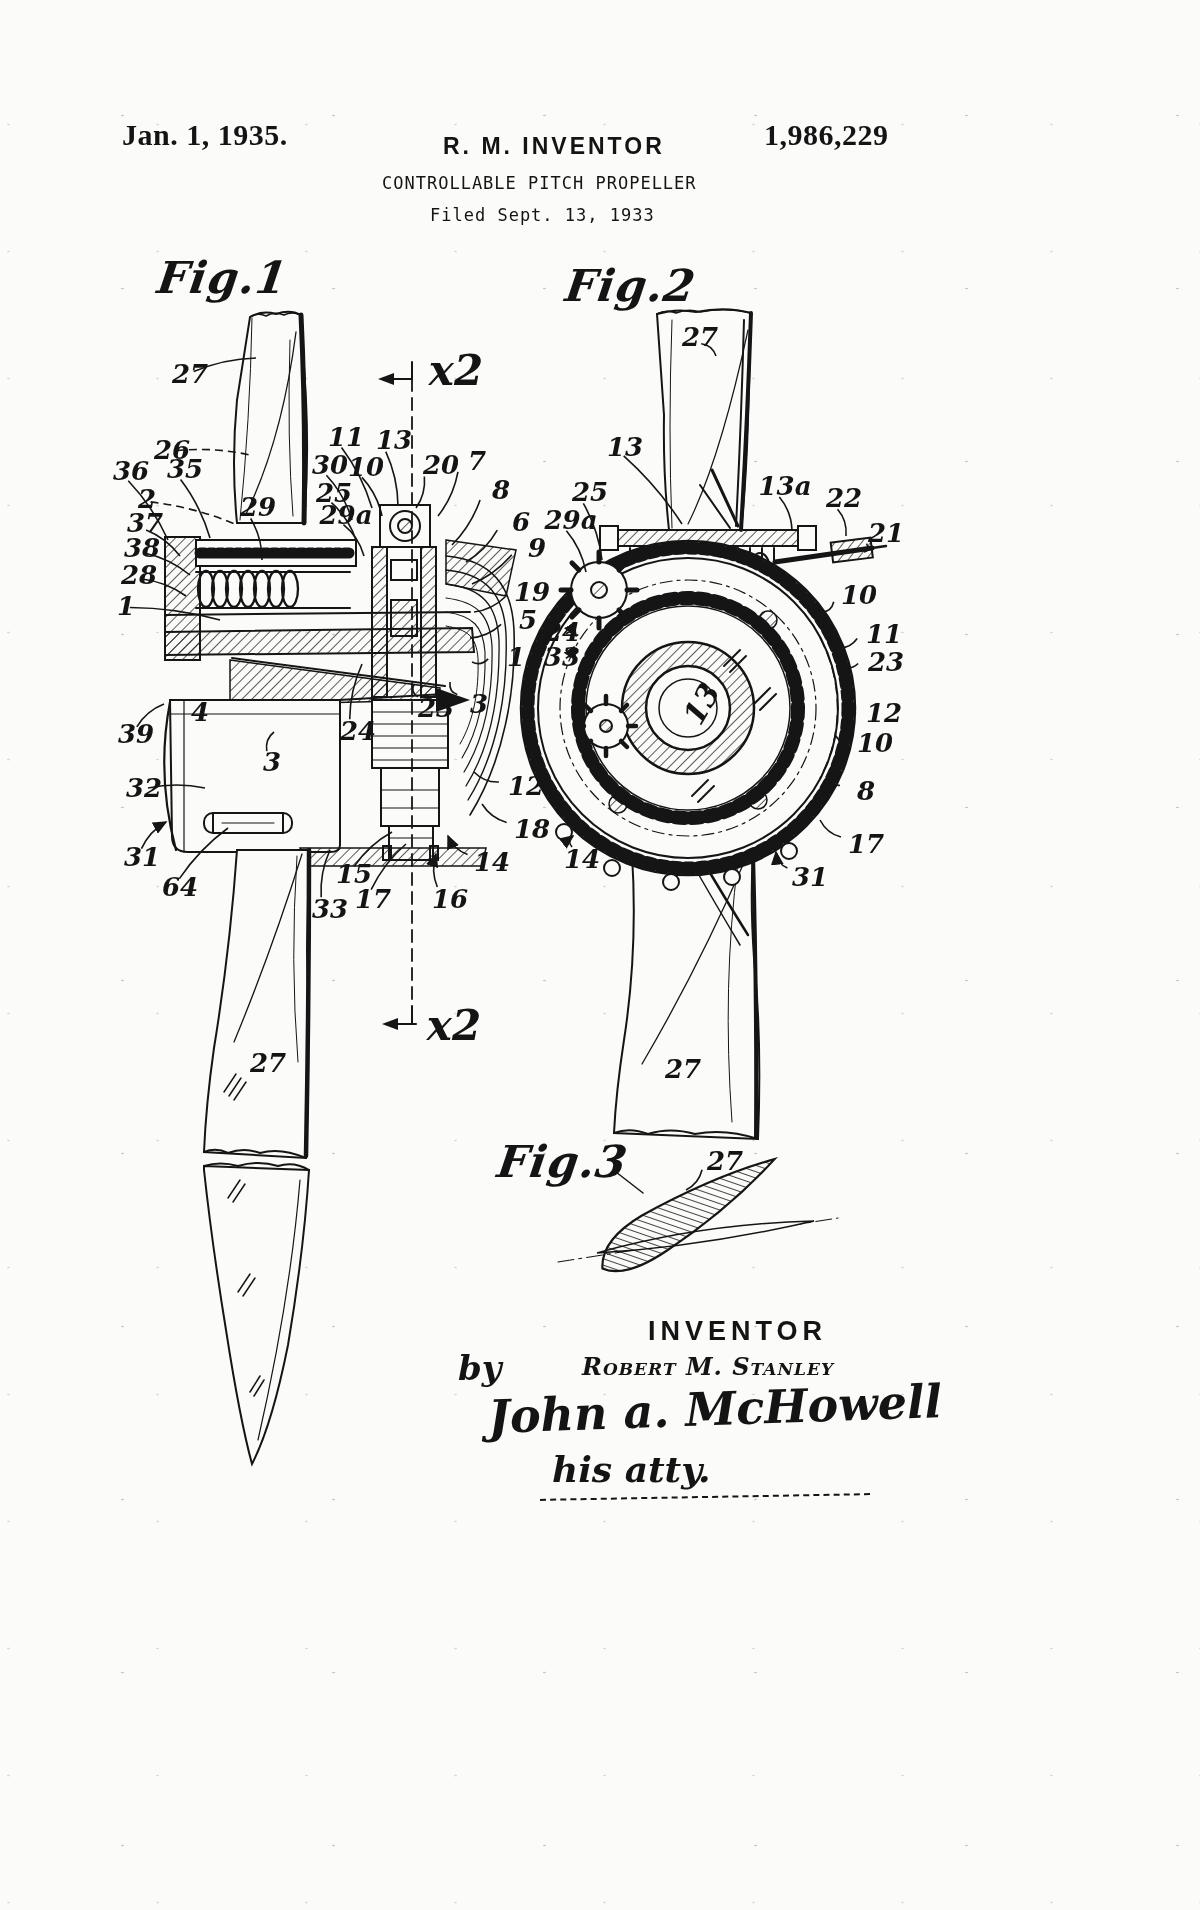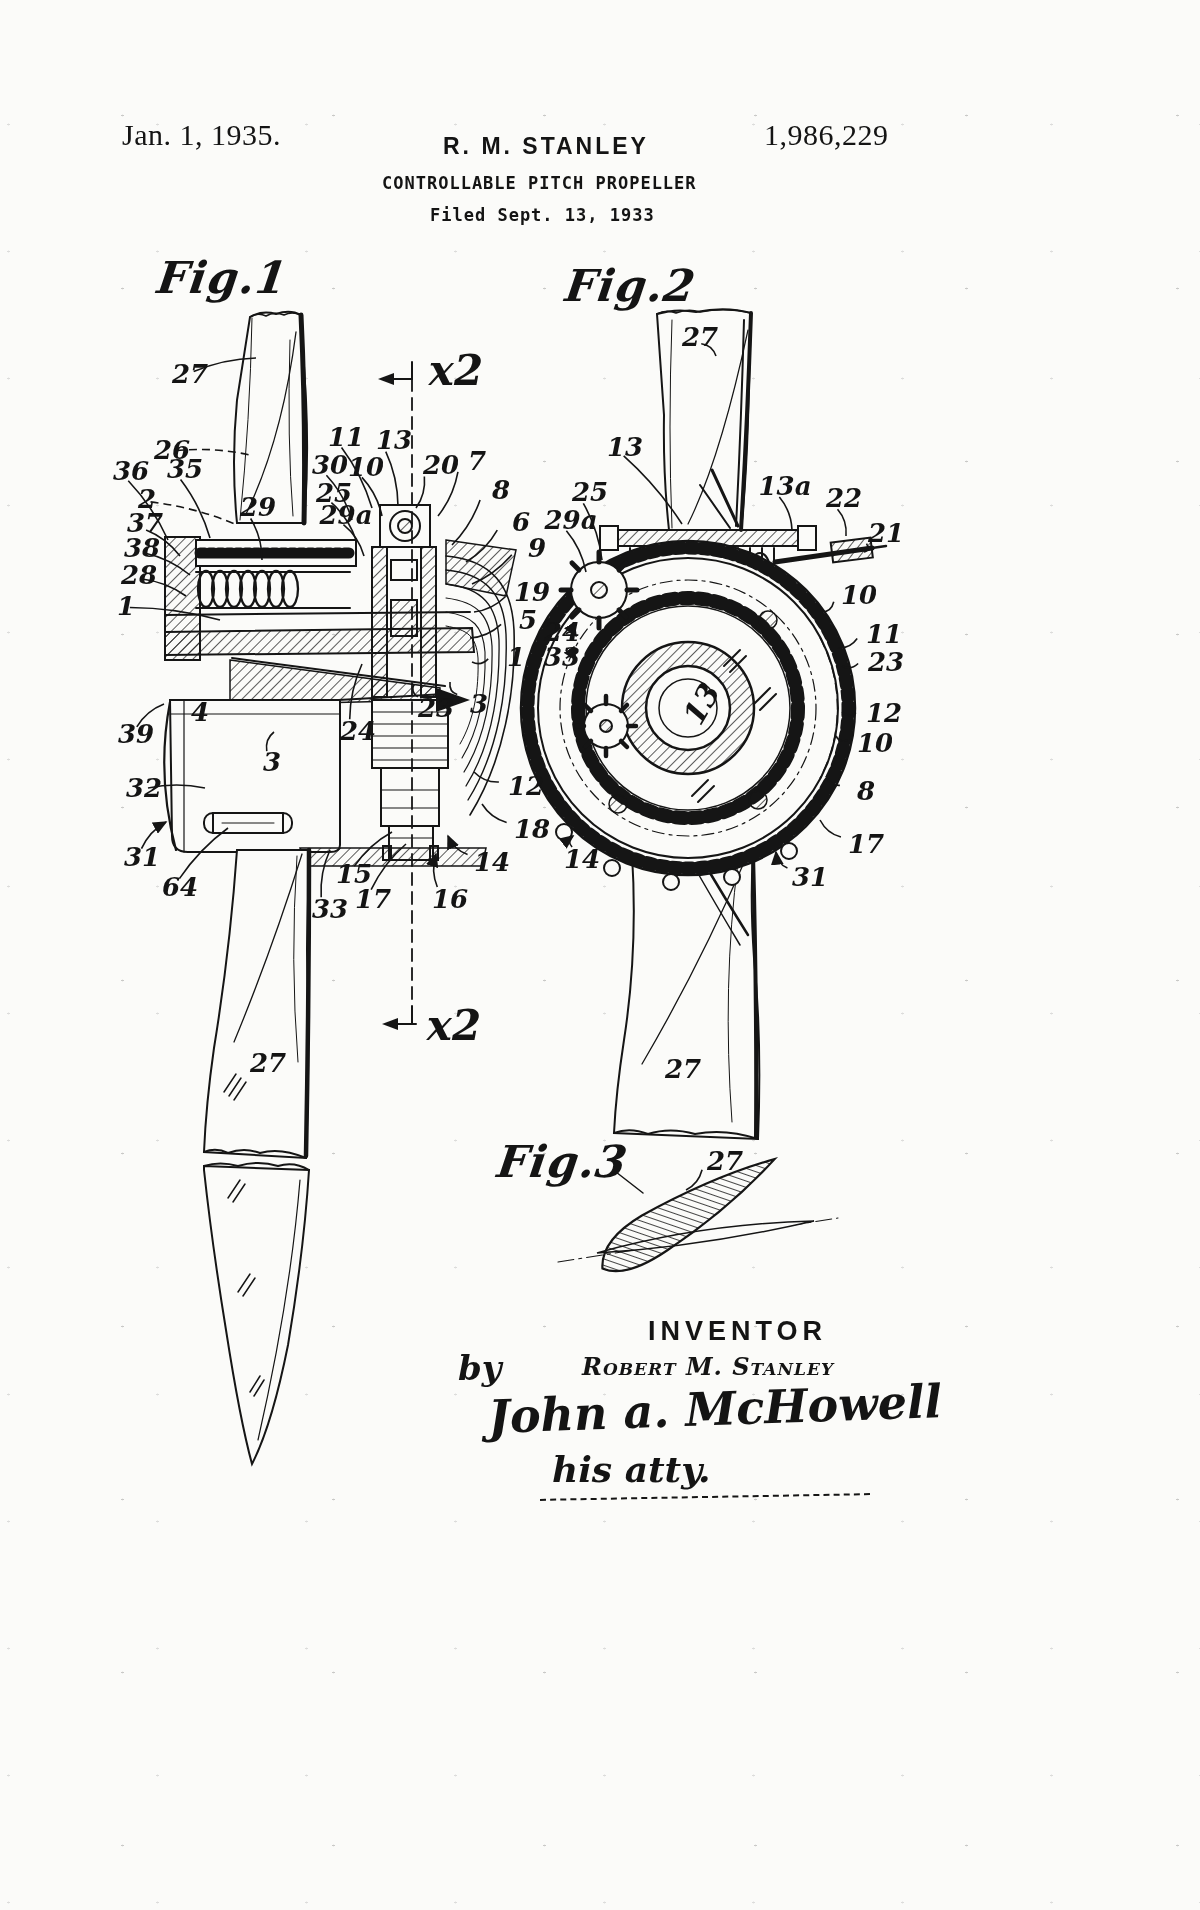--- a/index.html
+++ b/index.html
@@ -10,23 +10,23 @@
     background-color:#fbfbf9;
     background-image:
       radial-gradient(rgba(0,0,0,.20) 1px, transparent 1.3px),
       radial-gradient(rgba(0,0,0,.12) 1px, transparent 1.3px);
     background-size:211px 173px, 149px 127px;
     background-position:17px 29px, 83px 61px;
     overflow:hidden;
     color:#141414;
   }
   .abs{position:absolute;}
-  .hdr-serif{font-family:"Liberation Serif",serif;font-weight:normal;font-size:30px;letter-spacing:.5px;}
+  .hdr-serif{font-family:"Liberation Serif",serif;font-weight:bold;font-size:30px;letter-spacing:.5px;}
   .hdr-sans{font-family:"Liberation Sans",sans-serif;font-weight:bold;font-size:23px;letter-spacing:3px;}
-  .typew{font-family:"DejaVu Sans Mono",monospace;font-weight:bold;font-size:17px;letter-spacing:1px;}
+  .typew{font-family:"DejaVu Sans Mono",monospace;font-weight:normal;font-size:17px;letter-spacing:1px;}
   .fig-label{
     font-family:"DejaVu Serif",serif;font-style:italic;font-weight:800;
     font-size:44px;letter-spacing:1px;transform:skewX(-8deg);
   }
   .callout{
     position:absolute;
     font-family:"DejaVu Serif",serif;font-style:italic;font-weight:700;
     font-size:26px;color:#141414;white-space:nowrap;line-height:1;
   }
   .script-callout{font-size:42px;}
@@ -36,21 +36,21 @@
   .sig-script{font-family:"DejaVu Serif",serif;font-style:italic;font-weight:700;}
   .smallcaps{font-variant:small-caps;}
   .dash-rule{border-top:2px dashed #151515;height:0;}
 </style>
 </head>
 <body>
 
 <div class="page">
 
   <div class="abs hdr-serif" style="left:122px;top:118px">Jan. 1, 1935.</div>
-  <div class="abs hdr-sans" style="left:443px;top:133px">R. M. STANLEY</div>
+  <div class="abs hdr-sans" style="left:443px;top:133px">R. M. INVENTOR</div>
   <div class="abs hdr-serif" style="left:764px;top:118px">1,986,229</div>
   <div class="abs typew" style="left:382px;top:173px">CONTROLLABLE PITCH PROPELLER</div>
   <div class="abs typew" style="left:430px;top:205px">Filed Sept. 13, 1933</div>
 
   <div class="abs fig-label" style="left:158px;top:252px">Fig.1</div>
   <div class="abs fig-label" style="left:566px;top:260px">Fig.2</div>
   <div class="abs fig-label" style="left:498px;top:1136px">Fig.3</div>
 
   <svg id="drawing-svg" width="1200" height="1910" viewBox="0 0 1200 1910">
     <defs>

